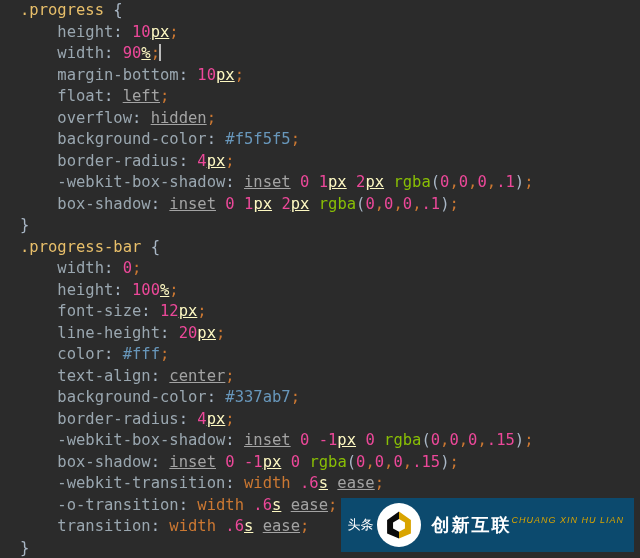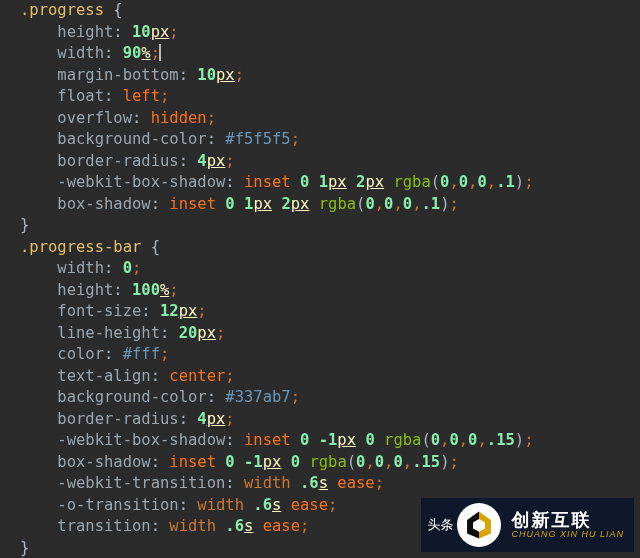--- a/index.html
+++ b/index.html
@@ -22,23 +22,23 @@
     bottom: 0;
     padding: 0px 0 0 20px;
     color: #a9b7c6;
     white-space: pre;
   }
   .line { display: block; }
   .c-sel   { color: #e8bf6a; }     
   .c-brace { color: #a9b7c6; }
   .c-prop  { color: #9aa7b0; }     
   .c-colon { color: #a9b7c6; }
-  .c-num   { color: #86efac; font-weight: bold; }     
+  .c-num   { color: #ec4899; }     
   .c-unit  { color: #fef9c3; text-decoration: underline; }
-  .c-ident { color: #f97316; }     
+  .c-ident { color: #a3a3a3; text-decoration: underline; }     
   .c-hex   { color: #6897bb; }
   .c-func  { color: #88be05; }     
   .c-paren { color: #a9b7c6; }
   .c-comma { color: #cc7832; }
   .c-semi  { color: #cc7832; }
   .c-width { color: #cc7832; }
 
   .caret {
     display: inline-block;
     width: 1.5px;
@@ -50,42 +50,42 @@
 
   
   .watermark {
     position: absolute;
     right: 6px;
     bottom: 6px;
     height: 46px;
     display: flex;
     align-items: center;
     gap: 10px;
-    background: #0f172a;
+    background: #0c4a6e;
     padding: 4px 10px 4px 6px;
   }
   .watermark .txt-cn {
     color: #fff;
     font-family: "PingFang SC", "Hiragino Sans GB", "Microsoft YaHei", sans-serif;
     font-size: 13px;
     letter-spacing: 0;
     margin-right: -6px;
   }
   .watermark .logo-shell {
     width: 44px;
     height: 44px;
     background: #fff;
     border-radius: 50%;
     display: flex;
     align-items: center;
     justify-content: center;
   }
   .watermark .brand {
     display: flex;
-    flex-direction: column;
+    flex-direction: row;
     line-height: 1.05;
     font-family: "Arial", "Helvetica", sans-serif;
   }
   .watermark .brand .zh {
     color: #fff;
     font-size: 18px;
     font-weight: 700;
     letter-spacing: 2px;
   }
   .watermark .brand .py {

